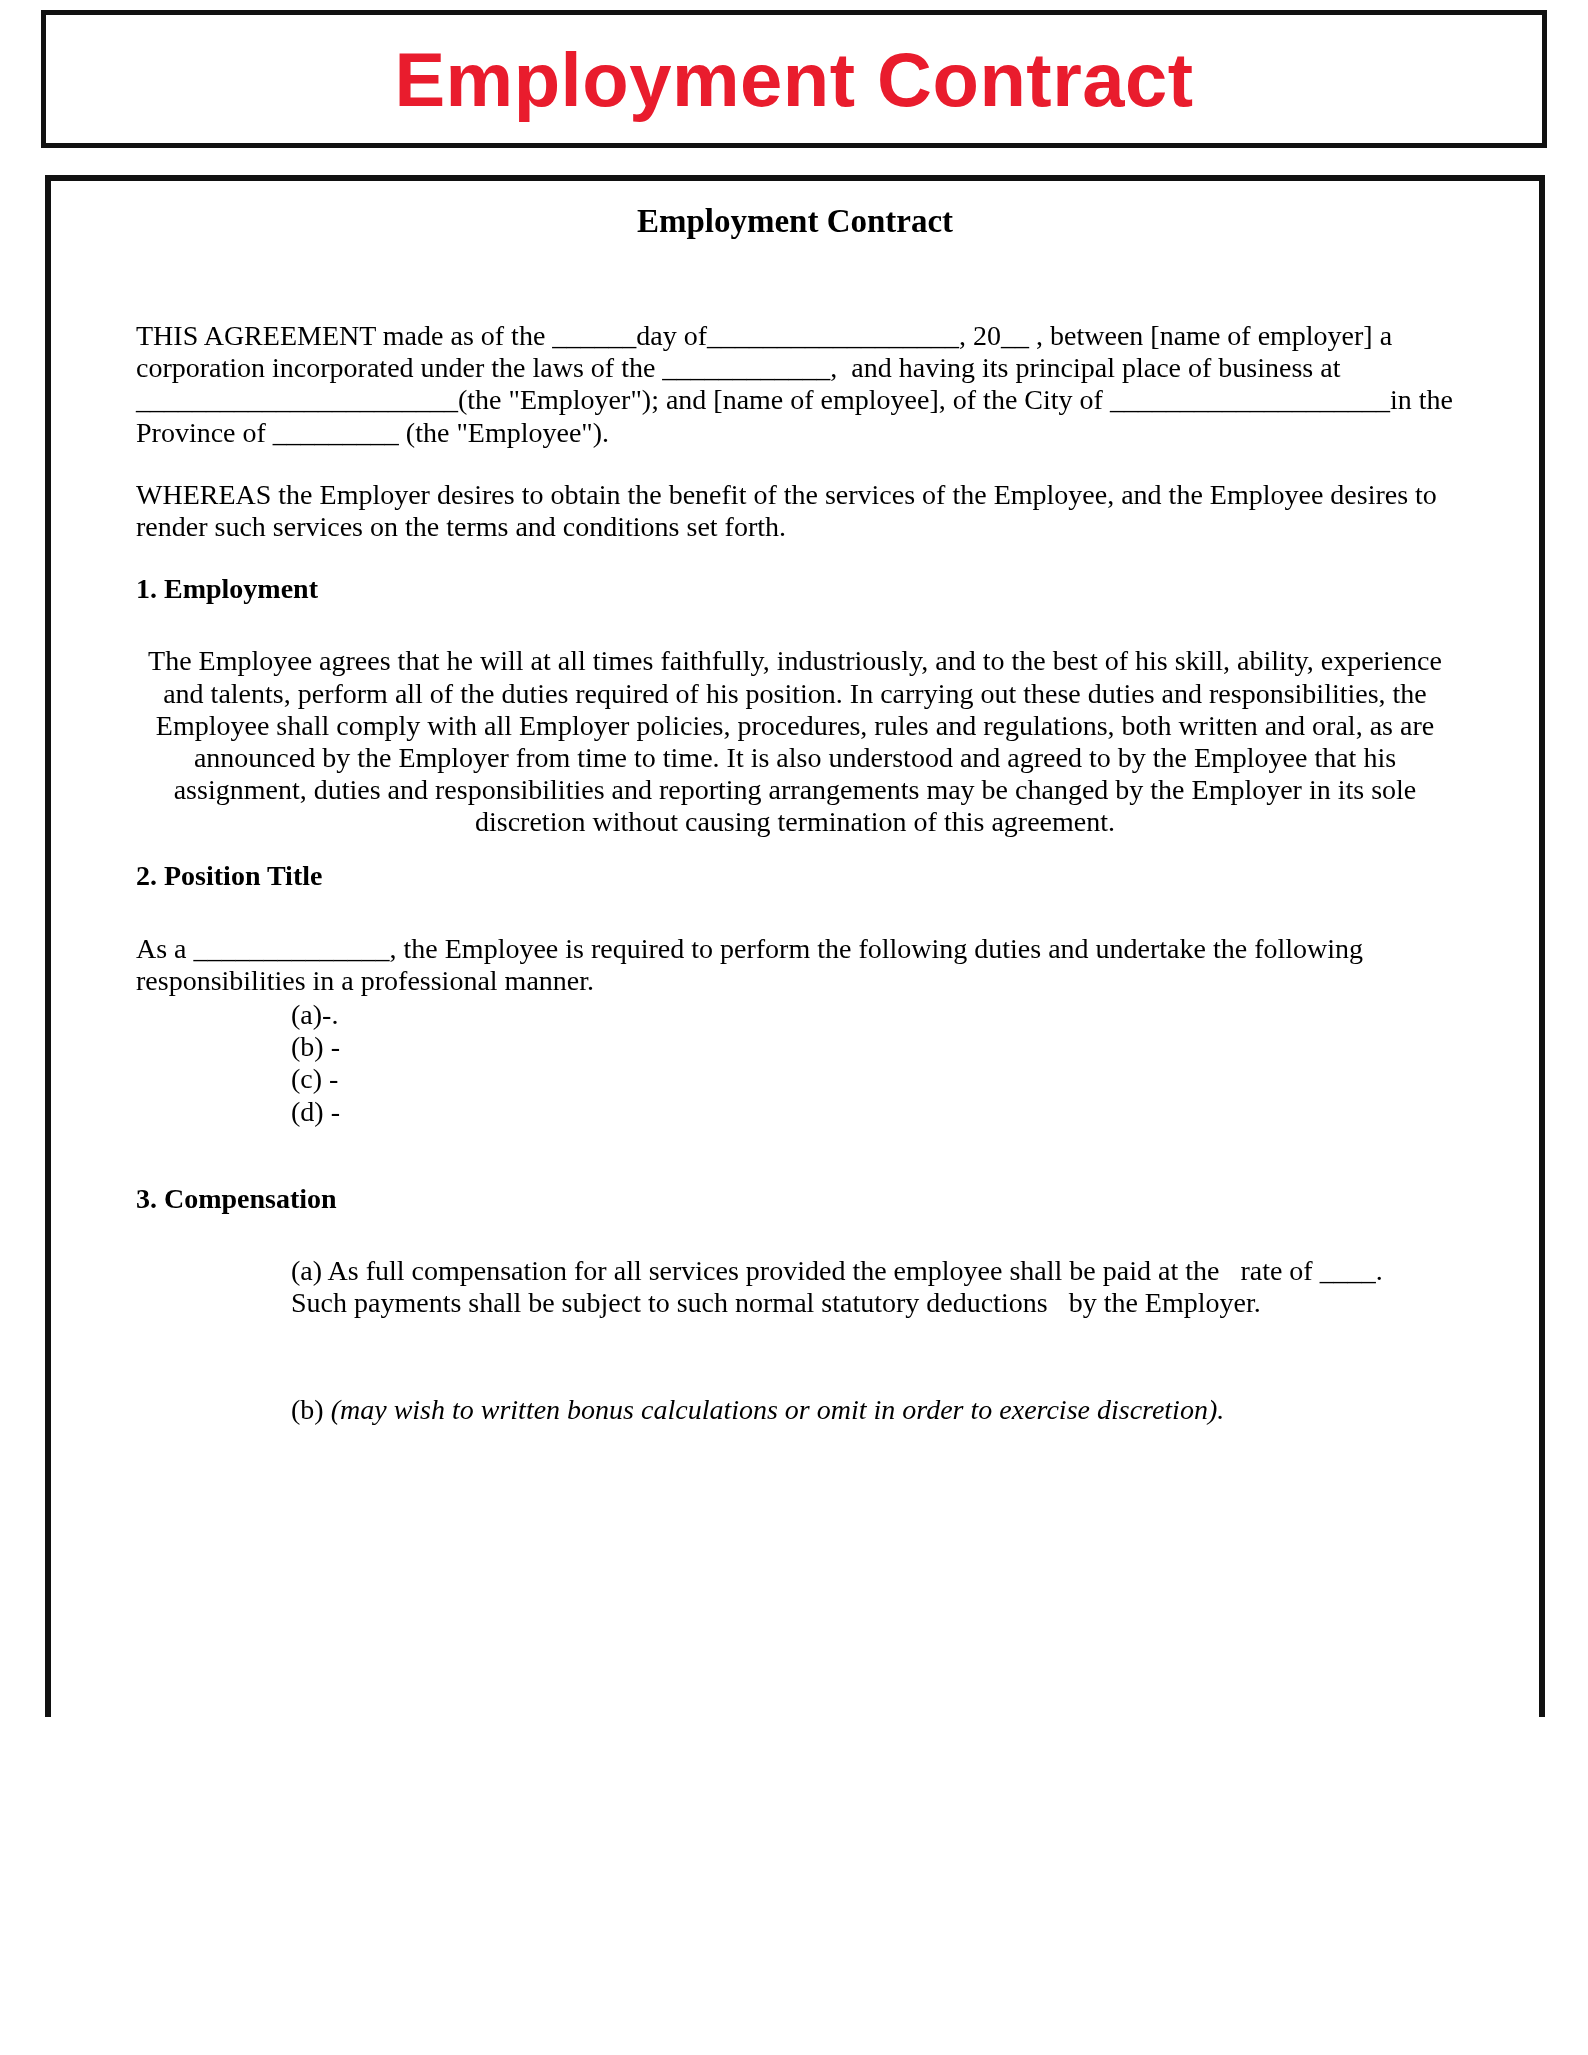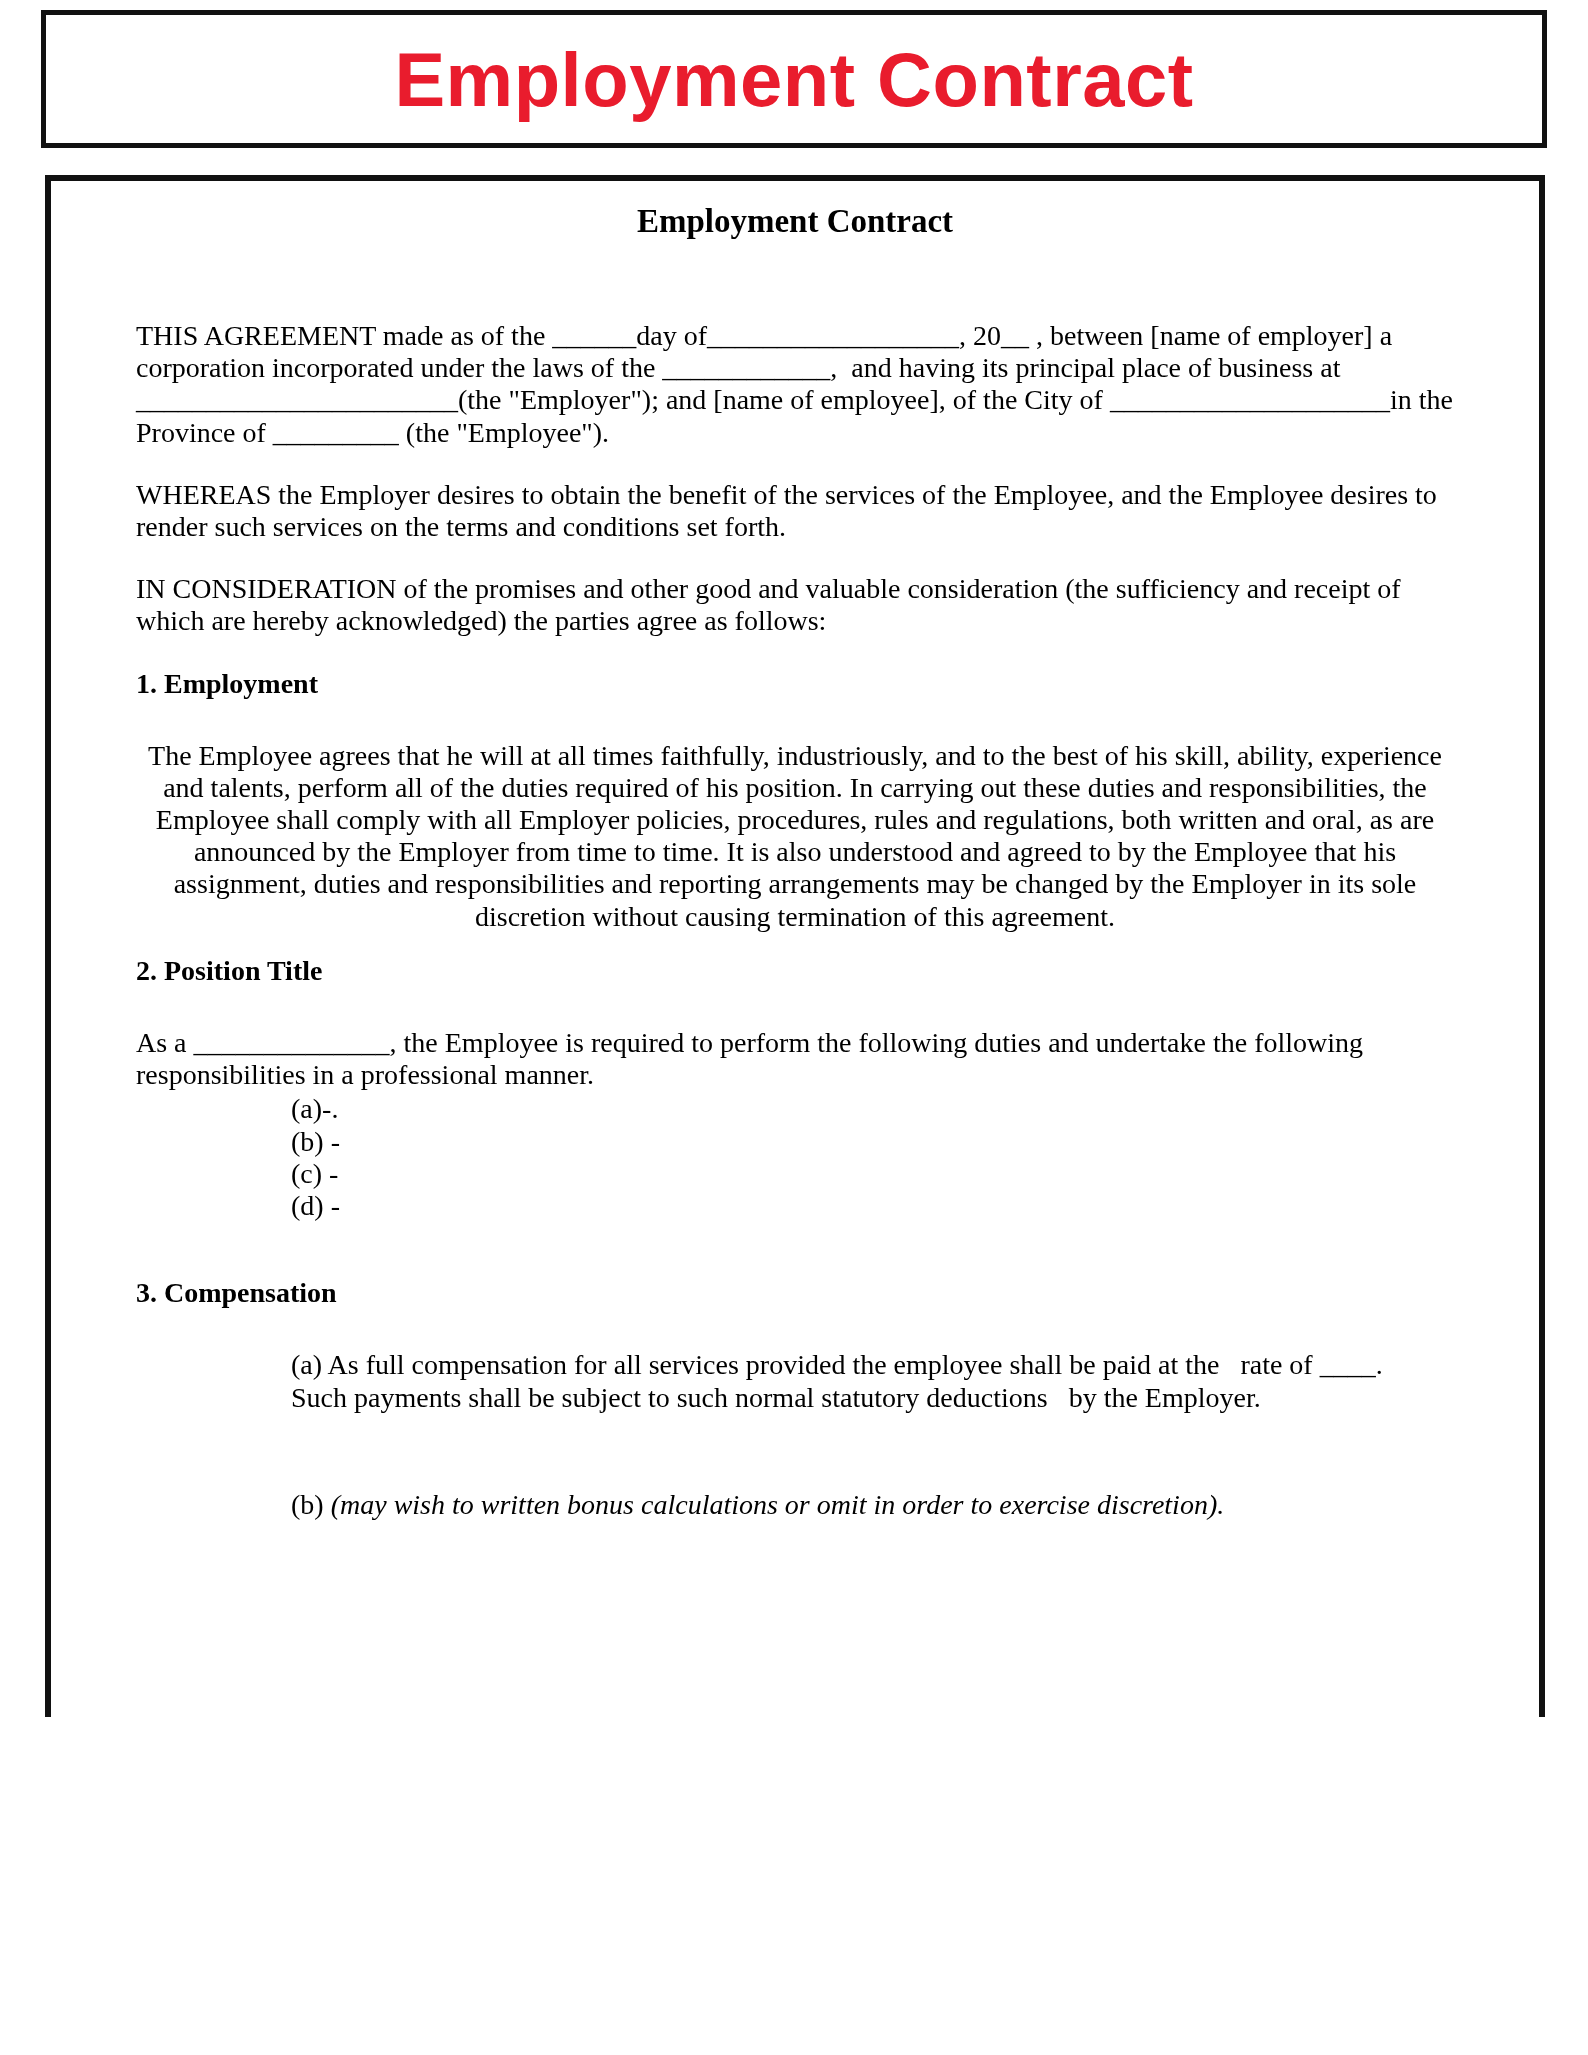--- a/index.html
+++ b/index.html
@@ -109,21 +109,20 @@
   </div>
 
   <div class="body-box">
 
     <h2 class="doc-title">Employment Contract</h2>
 
     <p class="para">THIS AGREEMENT made as of the ______day of__________________, 20__ , between [name of employer] a corporation incorporated under the laws of the ____________,  and having its principal place of business at _______________________(the "Employer"); and [name of employee], of the City of ____________________in the Province of _________ (the "Employee").</p>
 
     <p class="para">WHEREAS the Employer desires to obtain the benefit of the services of the Employee, and the Employee desires to render such services on the terms and conditions set forth.</p>
 
-    <p class="para">IN CONSIDERATION of the promises and other good and valuable consideration (the sufficiency and receipt of which are hereby acknowledged) the parties agree as follows:</p>
 
     <p class="para section-heading">1. Employment</p>
 
     <p class="para section-body">The Employee agrees that he will at all times faithfully, industriously, and to the best of his skill, ability, experience and talents, perform all of the duties required of his position. In carrying out these duties and responsibilities, the Employee shall comply with all Employer policies, procedures, rules and regulations, both written and oral, as are announced by the Employer from time to time. It is also understood and agreed to by the Employee that his assignment, duties and responsibilities and reporting arrangements may be changed by the Employer in its sole discretion without causing termination of this agreement.</p>
 
     <p class="para section-heading">2. Position Title</p>
 
     <p class="para position-body">As a ______________, the Employee is required to perform the following duties and undertake the following responsibilities in a professional manner.</p>
 
     <ul class="duties-list">

